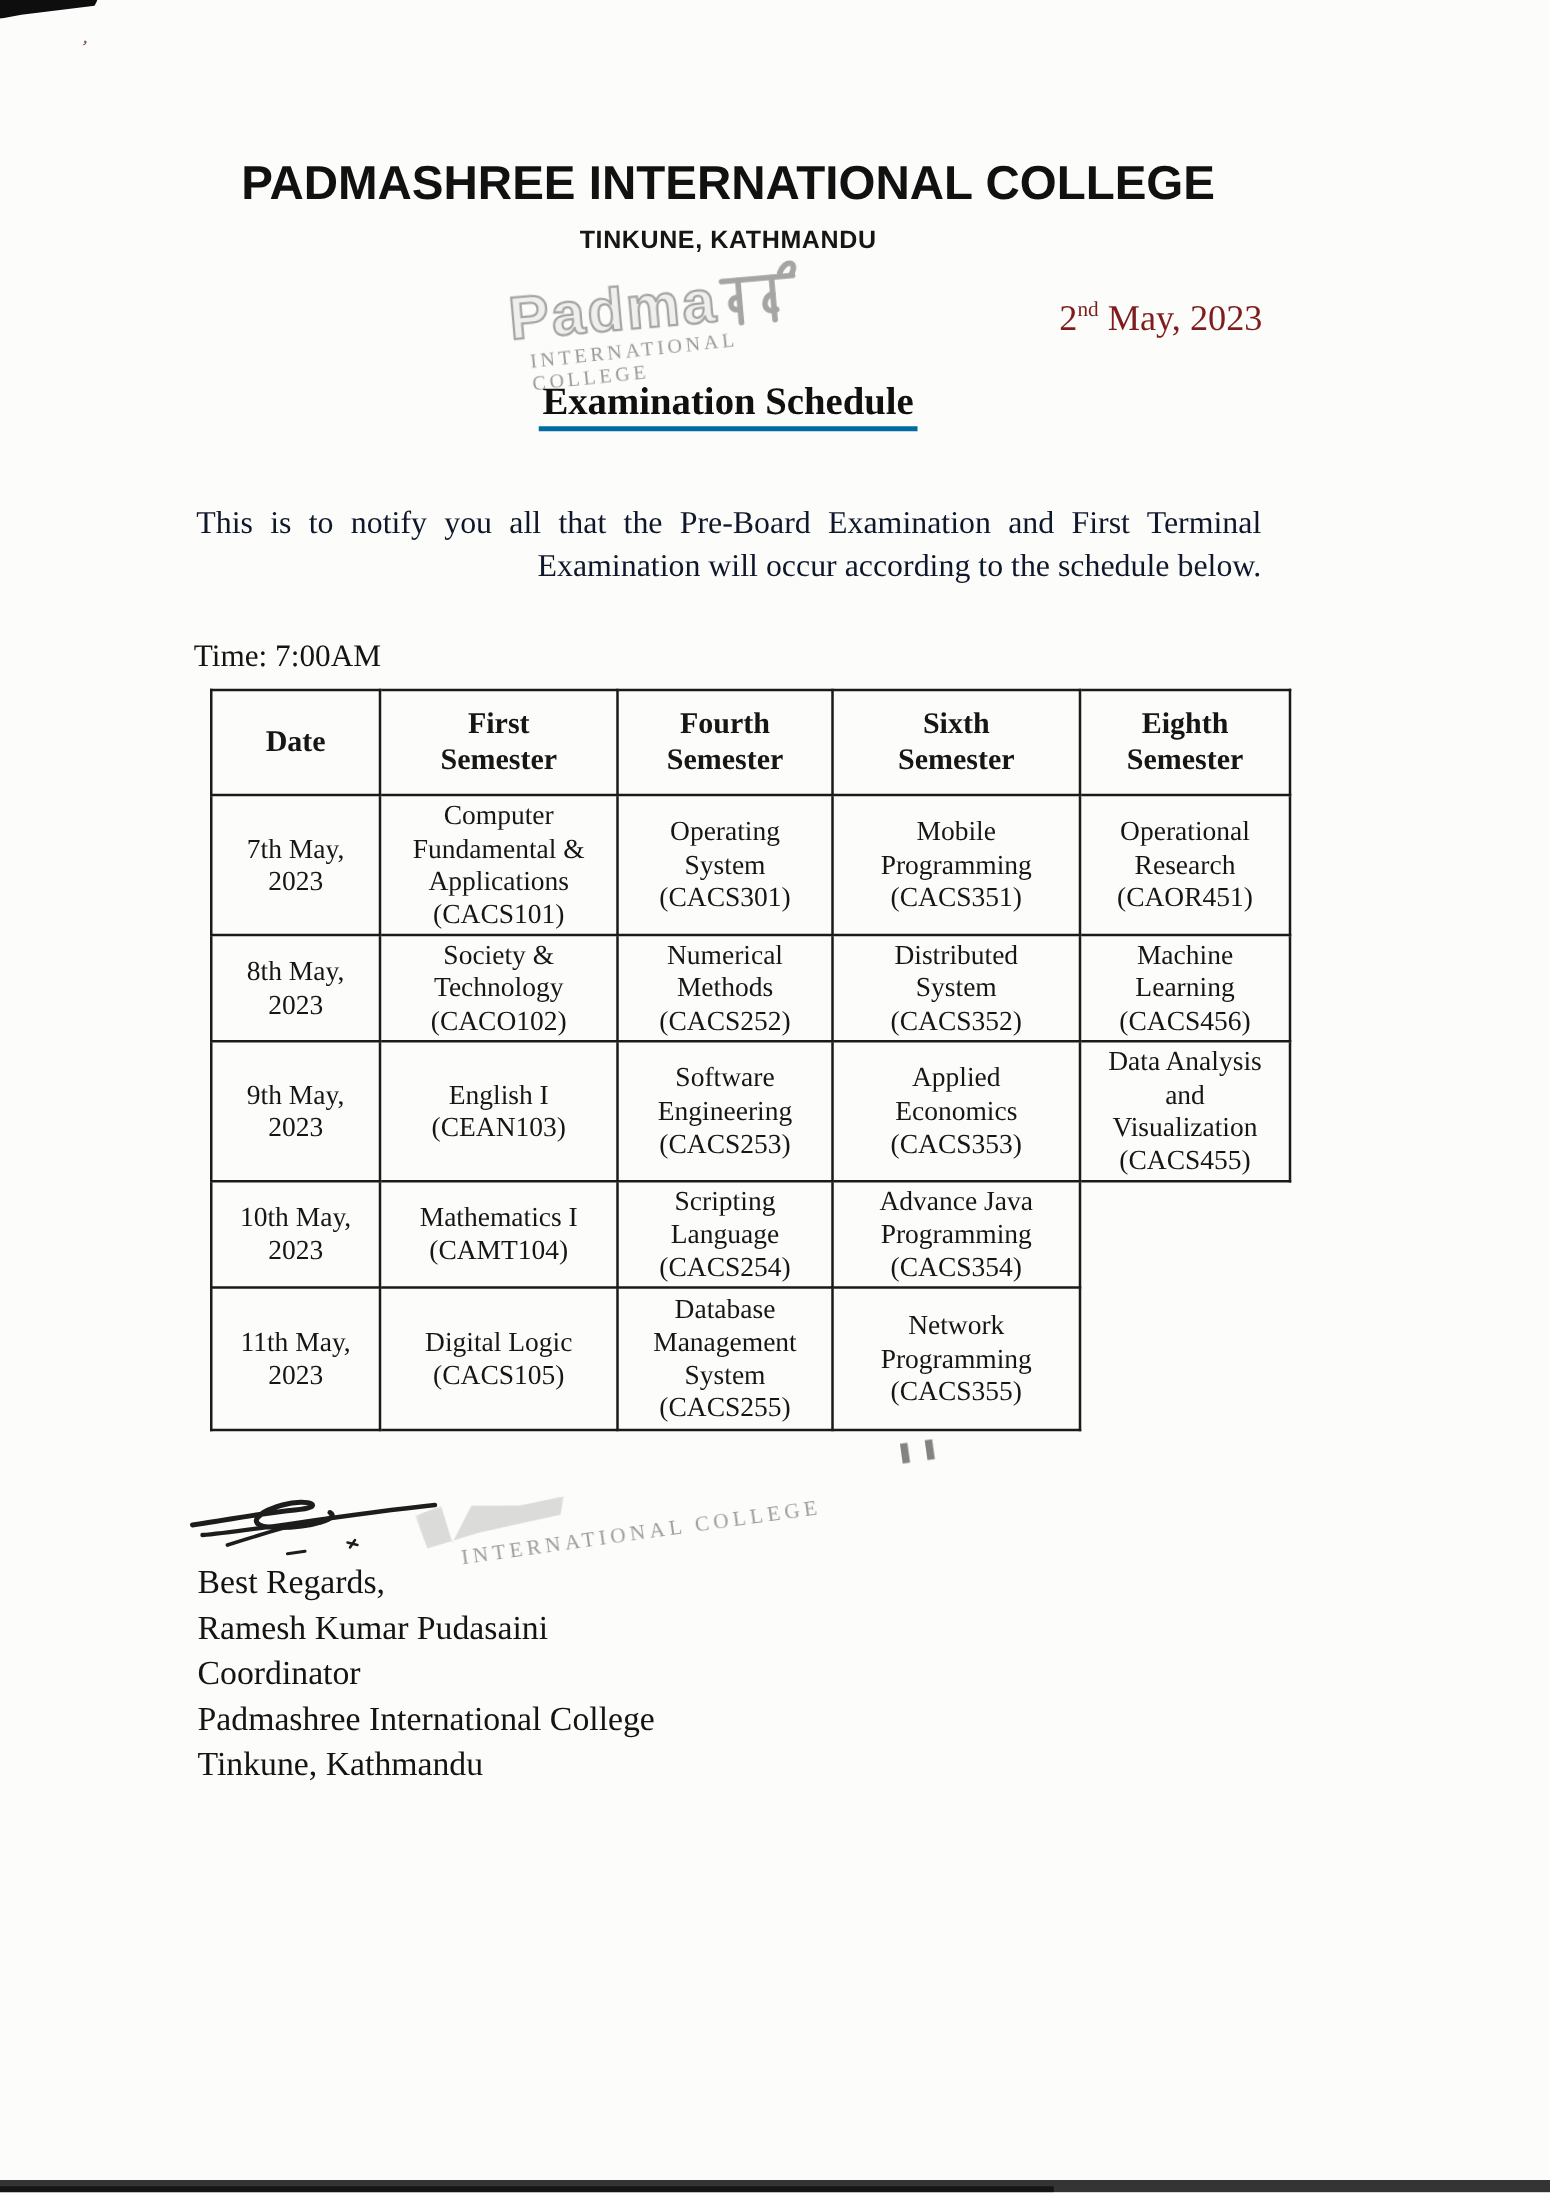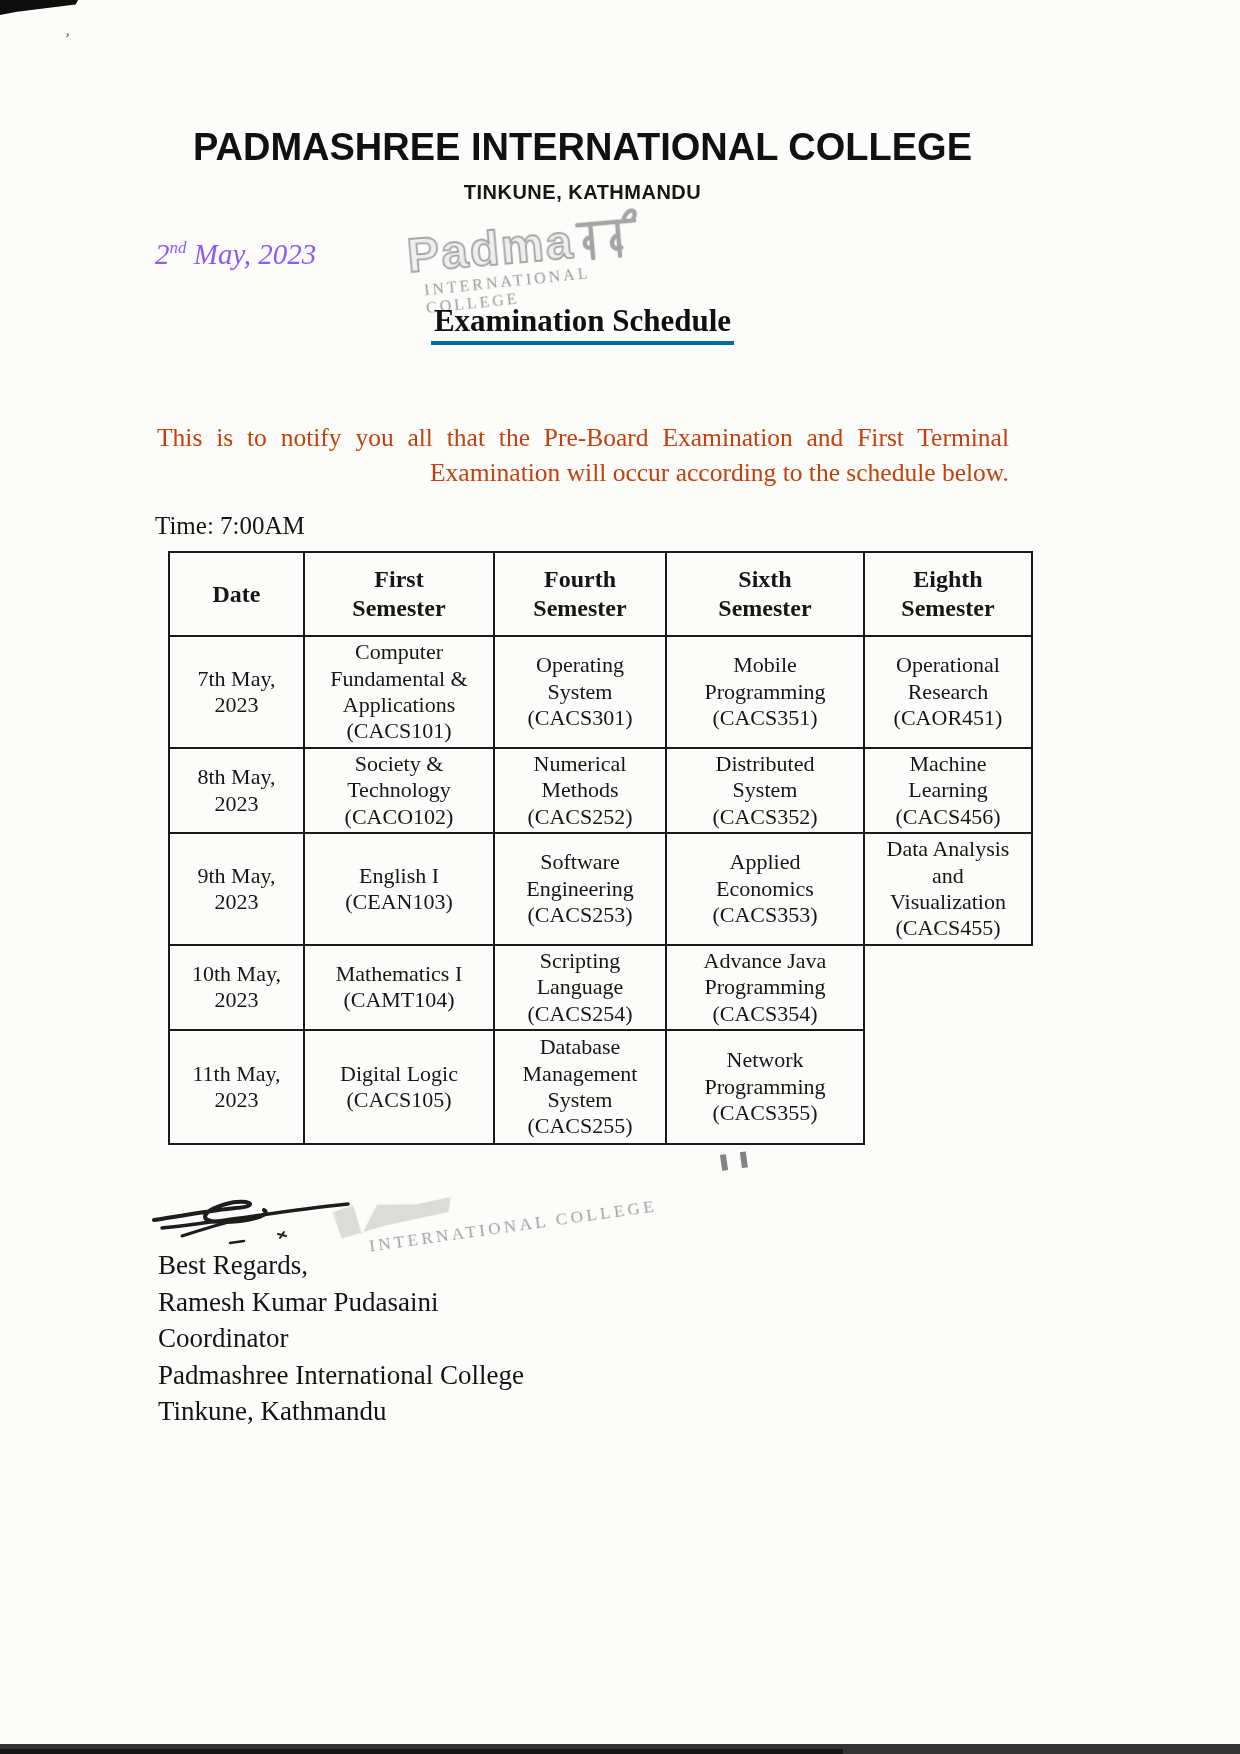--- a/index.html
+++ b/index.html
@@ -69,41 +69,41 @@
     font-family: "Liberation Serif", serif;
     font-size: 16px; letter-spacing: 3px;
     color: #8f8f8f; margin-top: -6px; margin-left: 14px;
     transform: rotate(-1deg);
   }
   .devanagari-glyph { vertical-align: middle; margin-left: 2px; }
 
   
   .letter-date {
     position: absolute; left: 155px; width: 855px; top: 238px;
-    text-align: left; font-size: 29px; color: #8b5cf6; font-style: italic;
+    text-align: right; font-size: 29px; color: #7f1d1d;
   }
   .letter-date sup { font-size: 17px; }
 
   
   .doc-title-wrap {
     position: absolute; left: 155px; width: 855px; top: 303px;
     text-align: center;
   }
   .doc-title {
     display: inline-block;
     font-size: 31px; font-weight: bold;
     border-bottom: 4px solid #0369a1;
     padding: 0 3px 2px 3px;
     color: #101010;
   }
 
   
   .intro {
-    position: absolute; left: 157px; width: 852px; top: 420px;
-    font-size: 25.5px; line-height: 35px; color: #c2410c;
+    position: absolute; left: 157px; width: 852px; top: 400px;
+    font-size: 25.5px; line-height: 35px; color: #0f172a;
   }
   .intro-line1 { text-align: justify; text-align-last: justify; }
   .intro-line2 { text-align: right; }
 
   .time-note {
     position: absolute; left: 155px; width: 853px; top: 512px;
     text-align: left; font-size: 25px; color: #141414;
   }
 
   

